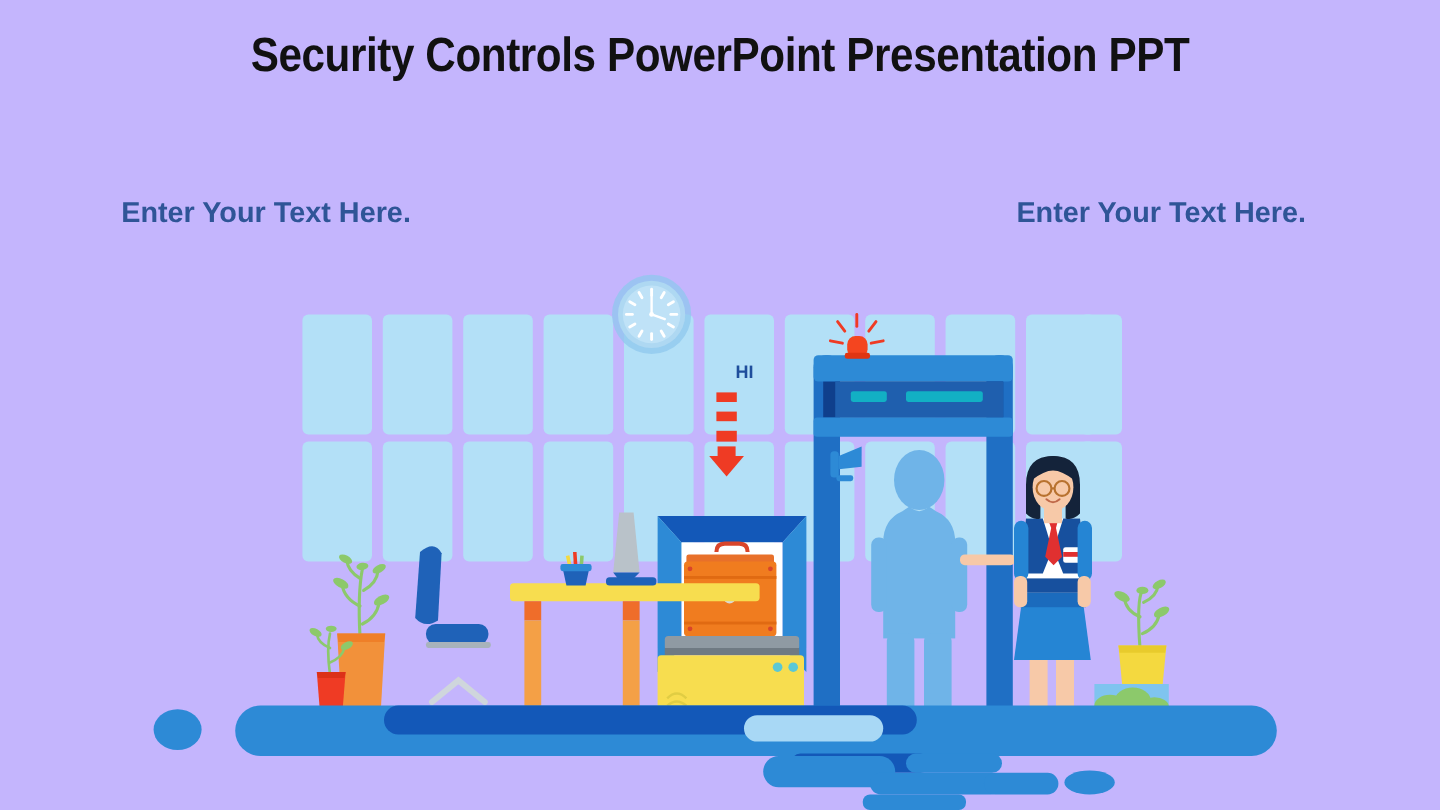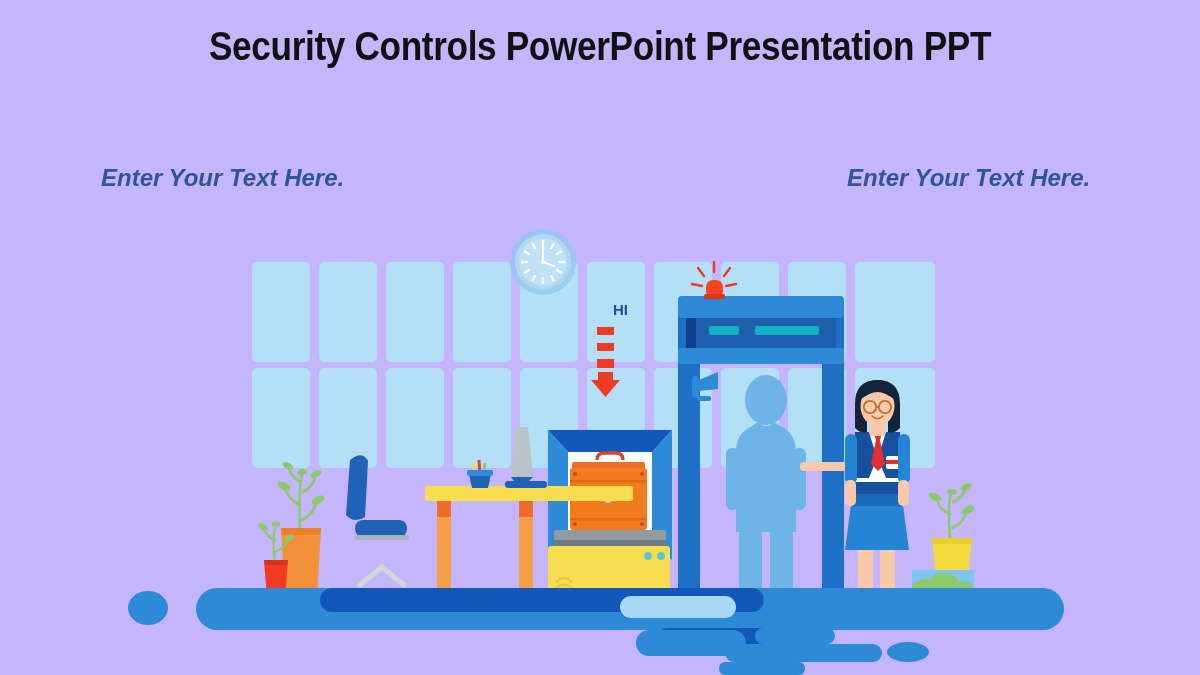--- a/index.html
+++ b/index.html
@@ -24,21 +24,20 @@
     color:#111111;
     transform:scaleX(0.88);
     white-space:nowrap;
   }
 
   
   .ph{
     position:absolute;
     font-family:"Liberation Sans", sans-serif;
     font-weight:700;
-    font-style:italic;
     font-size:24px;
     color:#2f5597;
     white-space:nowrap;
   }
   .ph-left{left:101px;top:164px;}
   .ph-right{left:847px;top:164px;}
 
   
   .stage{position:absolute;left:0;top:0;width:984px;height:675px;}
   .stage svg{display:block;}

